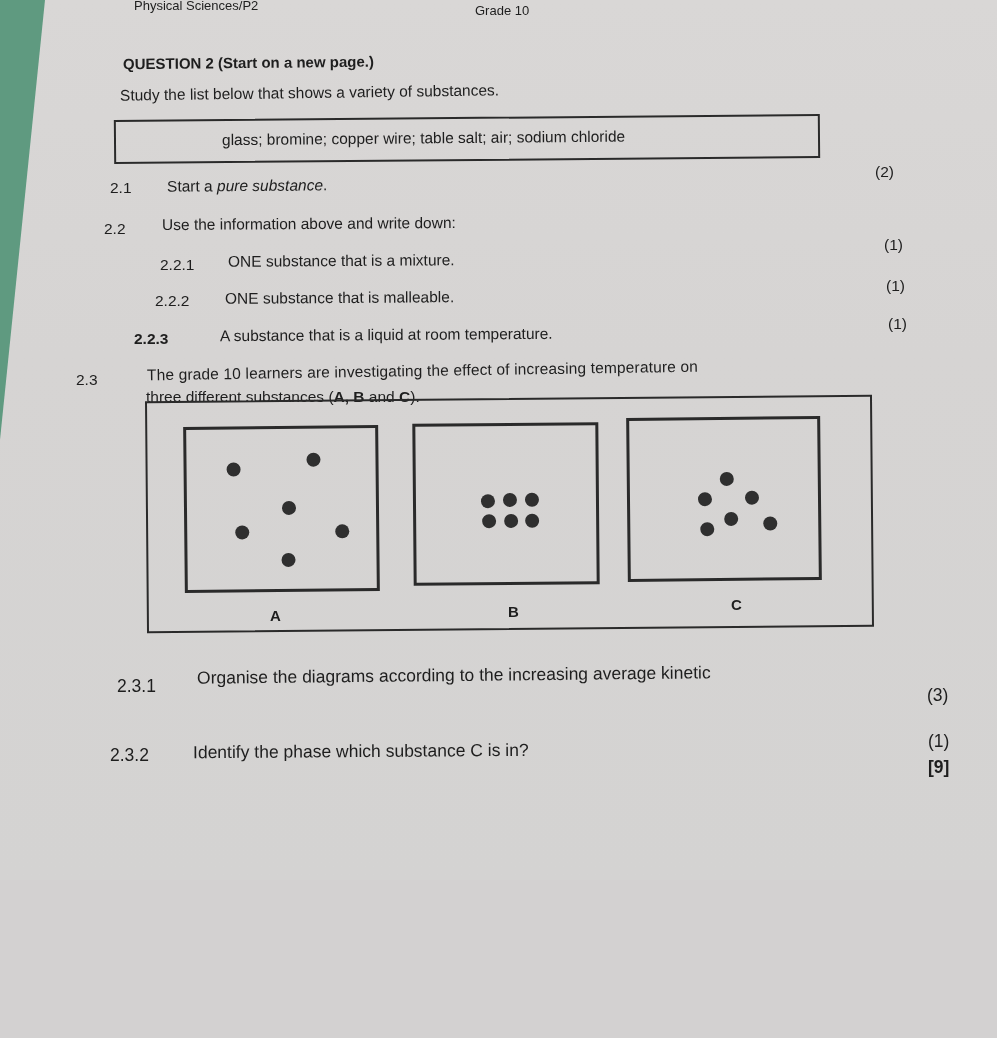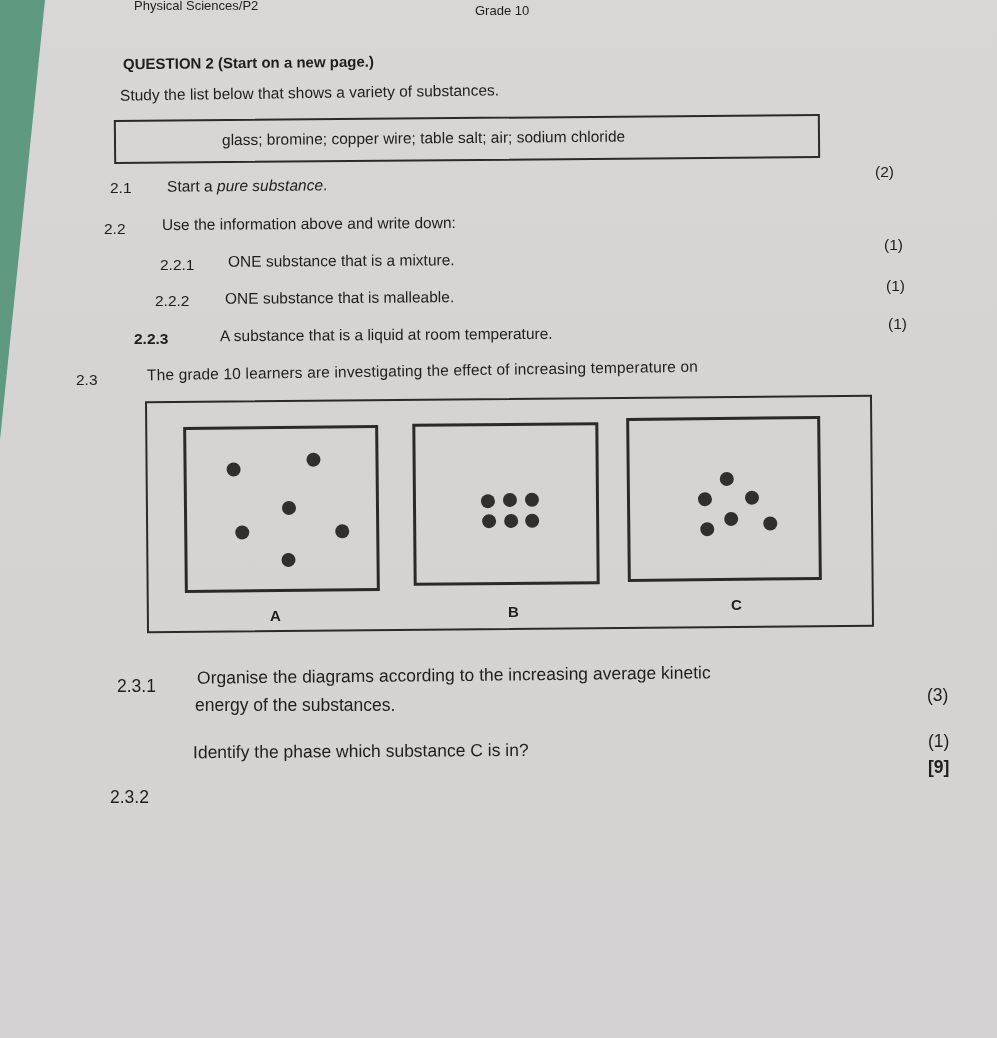--- a/index.html
+++ b/index.html
@@ -80,20 +80,21 @@
   <div class="abs txt" style="left:155px; top:292px;">2.2.2</div>
   <div class="abs txt" style="left:225px; top:289px; transform:rotate(-0.4deg);">ONE substance that is malleable.</div>
   <div class="abs marks" style="left:886px; top:277px;">(1)</div>
 
   <div class="abs txt" style="left:134px; top:330px;font-weight:bold;">2.2.3</div>
   <div class="abs txt" style="left:220px; top:326px; transform:rotate(-0.4deg);">A substance that is a liquid at room temperature.</div>
   <div class="abs marks" style="left:888px; top:315px;">(1)</div>
 
   <div class="abs txt" style="left:76px; top:371px;">2.3</div>
   <div class="abs txt" style="left:147px; top:362px; transform:rotate(-0.9deg); letter-spacing:0.15px;">The grade 10 learners are investigating the effect of increasing temperature on</div>
+  <div class="abs txt" style="left:146px; top:388px;"><span>three different substances (</span><b>A, B</b><span> and </span><b>C</b><span>).</span></div>
 
   <div class="diagram-frame"></div>
 
   <div class="panel" style="left:184px; top:426px; width:195px; height:166px; transform:rotate(-0.6deg);">
     <div class="particle" style="left:40px; top:33px;"></div>
     <div class="particle" style="left:120px; top:24px;"></div>
     <div class="particle" style="left:95px; top:72px;"></div>
     <div class="particle" style="left:48px; top:96px;"></div>
     <div class="particle" style="left:148px; top:96px;"></div>
     <div class="particle" style="left:94px; top:124px;"></div>
@@ -115,21 +116,20 @@
     <div class="particle" style="left:68px; top:72px;"></div>
     <div class="particle" style="left:115px; top:71px;"></div>
     <div class="particle" style="left:94px; top:92px;"></div>
     <div class="particle" style="left:70px; top:102px;"></div>
     <div class="particle" style="left:133px; top:97px;"></div>
   </div>
   <div class="plabel" style="left:731px; top:596px;">C</div>
 
   <div class="abs txt-lg" style="left:117px; top:676px;">2.3.1</div>
   <div class="abs txt-lg" style="left:197px; top:665px; transform:rotate(-0.6deg);">Organise the diagrams according to the increasing average kinetic</div>
-  <div class="abs txt-lg" style="left:195px; top:695px;">energy of the substances.</div>
   <div class="abs marks-lg" style="left:927px; top:685px;">(3)</div>
 
-  <div class="abs txt-lg" style="left:110px; top:787px;">2.3.2</div>
+  <div class="abs txt-lg" style="left:110px; top:745px;">2.3.2</div>
   <div class="abs txt-lg" style="left:193px; top:741px; transform:rotate(-0.4deg);">Identify the phase which substance C is in?</div>
   <div class="abs marks-lg" style="left:928px; top:731px;">(1)</div>
   <div class="abs marks-lg bold" style="left:928px; top:757px;">[9]</div>
 
 </div>
 
 </body></html>

